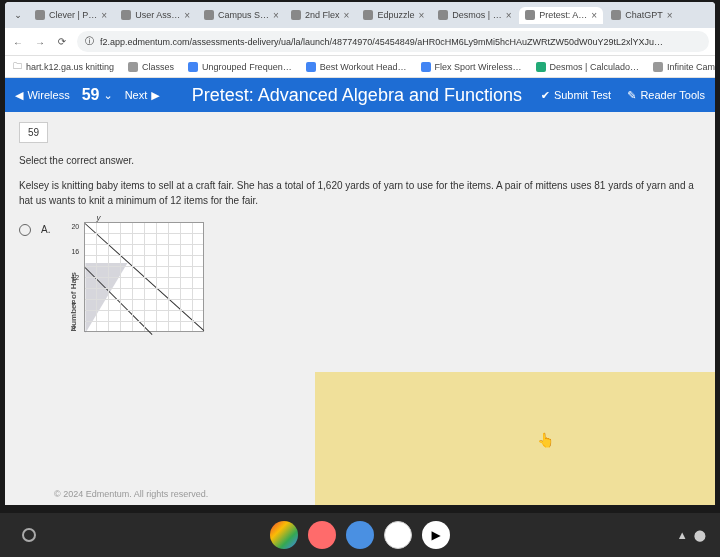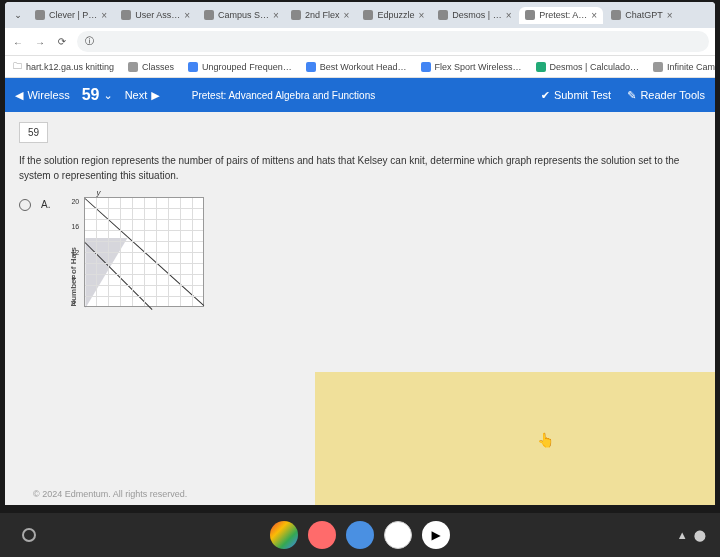--- a/index.html
+++ b/index.html
@@ -15,41 +15,41 @@
 .nav-icon { width: 14px; text-align: center; color: #555; cursor: pointer; }
 .url-field { flex: 1; background: #f1f3f4; border-radius: 12px; padding: 4px 8px; display: flex; align-items: center; gap: 6px; font-size: 9px; color: #333; overflow: hidden; white-space: nowrap; }
 .lock { font-size: 9px; }
 .bookmarks { background: #fff; height: 22px; display: flex; align-items: center; padding: 0 8px; gap: 14px; font-size: 9px; color: #444; border-bottom: 1px solid #e0e0e0; }
 .bm { display: flex; align-items: center; gap: 4px; cursor: pointer; white-space: nowrap; }
 .bm .bi { width: 10px; height: 10px; background: #999; border-radius: 2px; }
 .bluebar { background: #1e6dd4; height: 34px; display: flex; align-items: center; padding: 0 10px; color: #fff; font-size: 11px; gap: 12px; }
 .bb-left { display: flex; align-items: center; gap: 12px; }
 .bb-btn { display: flex; align-items: center; gap: 4px; cursor: pointer; }
 .bb-count { font-size: 16px; font-weight: bold; }
-.bb-title { margin-left: 20px; font-size: 10px; }
+.bb-title { margin-left: 20px; font-size: 18px; }
 .bb-right { margin-left: auto; display: flex; align-items: center; gap: 16px; }
 .content { background: #f0f0f0; height: calc(100% - 110px); padding: 10px 14px; overflow: hidden; position: relative; }
 .qnum-box { background: #fff; border: 1px solid #ccc; padding: 4px 8px; display: inline-block; font-size: 10px; color: #333; margin-bottom: 10px; }
 .qbody { font-size: 10px; color: #333; line-height: 1.5; }
 .qbody p { margin-bottom: 10px; }
 .answer-area { margin-top: 14px; display: flex; align-items: flex-start; gap: 10px; }
 .radio { width: 12px; height: 12px; border: 1px solid #666; border-radius: 50%; margin-top: 2px; cursor: pointer; }
 .opt-label { font-size: 10px; }
 .graph-wrap { display: flex; align-items: flex-end; gap: 4px; margin-left: 8px; }
 .y-axis-label { writing-mode: vertical-rl; transform: rotate(180deg); font-size: 8px; color: #555; font-weight: bold; }
 .graph { background: #fff; border: 1px solid #999; width: 120px; height: 110px; position: relative; }
 .grid-lines::before, .grid-lines::after { content: ''; position: absolute; background: repeating-linear-gradient(to right, transparent, transparent 11px, #ddd 11px, #ddd 12px), repeating-linear-gradient(to bottom, transparent, transparent 10px, #ddd 10px, #ddd 11px); width: 100%; height: 100%; }
 .y-ticks { position: absolute; left: -14px; top: 0; height: 100%; display: flex; flex-direction: column; justify-content: space-between; font-size: 7px; color: #333; }
 .y-tick { line-height: 1; }
 .y-top { position: absolute; left: 12px; top: -10px; font-size: 8px; font-style: italic; }
 .shade-region { position: absolute; left: 0; top: 40px; width: 70px; height: 70px; background: rgba(120,120,140,0.3); clip-path: polygon(0 0, 60% 0, 0 100%); }
 .line1, .line2 { position: absolute; background: #333; height: 1px; transform-origin: left center; }
 .yellow-panel { position: absolute; right: 0; top: 260px; width: 400px; height: 140px; background: #f0e09a; }
 .cursor-hand { position: absolute; right: 160px; top: 60px; font-size: 14px; }
-.footer { position: absolute; bottom: 6px; left: 0; font-size: 9px; color: #999; padding-left: 28px; }
+.footer { position: absolute; bottom: 6px; left: 21px; font-size: 9px; color: #999; padding-left: 28px; }
 .chrome-shelf { position: absolute; bottom: 0; left: 0; right: 0; height: 44px; background: #2a2a2a; display: flex; align-items: center; justify-content: center; gap: 10px; }
 .shelf-circle { width: 14px; height: 14px; border: 2px solid #aaa; border-radius: 50%; position: absolute; left: 22px; }
 .shelf-icon { width: 28px; height: 28px; border-radius: 50%; background: #fff; display: flex; align-items: center; justify-content: center; font-size: 14px; cursor: pointer; }
 .shelf-status { position: absolute; right: 14px; display: flex; align-items: center; gap: 6px; color: #ccc; font-size: 11px; }
 </style>
 </head>
 <body>
 
 <div class="screen">
   <div class="tabstrip">
@@ -97,20 +97,21 @@
         <span class="close">×</span>
       </div>
   </div>
 
   <div class="addrbar">
     <span class="nav-icon">←</span>
     <span class="nav-icon">→</span>
     <span class="nav-icon">⟳</span>
     <div class="url-field">
       <span class="lock">ⓘ</span>
+      <span>f2.app.edmentum.com/assessments-delivery/ua/la/launch/48774970/45454849/aHR0cHM6Ly9mMi5hcHAuZWRtZW50dW0uY29tL2xlYXJu…</span>
     </div>
   </div>
 
   <div class="bookmarks">
     <div class="bm">
         <span>🗀</span>
         <span>hart.k12.ga.us knitting</span>
       </div>
     <div class="bm">
         <span class="bi"></span>
@@ -162,21 +163,22 @@
       <div class="bb-btn">
           <span>✎</span>
           <span>Reader Tools</span>
         </div>
     </div>
   </div>
 
   <div class="content">
     <div class="qnum-box">59</div>
     <div class="qbody">
-      <p><span>If the solution region represents the number of pairs of mittens and hats that Kelsey can knit, determine which graph represents the solution set to the system o</span> <span>representing this situation.</span></p>
+      <p>Select the correct answer.</p>
+      <p><span>Kelsey is knitting baby items to sell at a craft fair. She has a total of 1,620 yards of yarn to use for the items. A pair of mittens uses 81 yards of yarn and a hat us</span> <span>wants to knit a minimum of 12 items for the fair.</span></p>
 
       <div class="answer-area">
         <div class="radio"></div>
         <span class="opt-label">A.</span>
         <div class="graph-wrap">
           <span class="y-axis-label">Number of Hats</span>
           <div style="position:relative">
             <span class="y-top">y</span>
             <div class="graph grid-lines">
               <div class="y-ticks">

